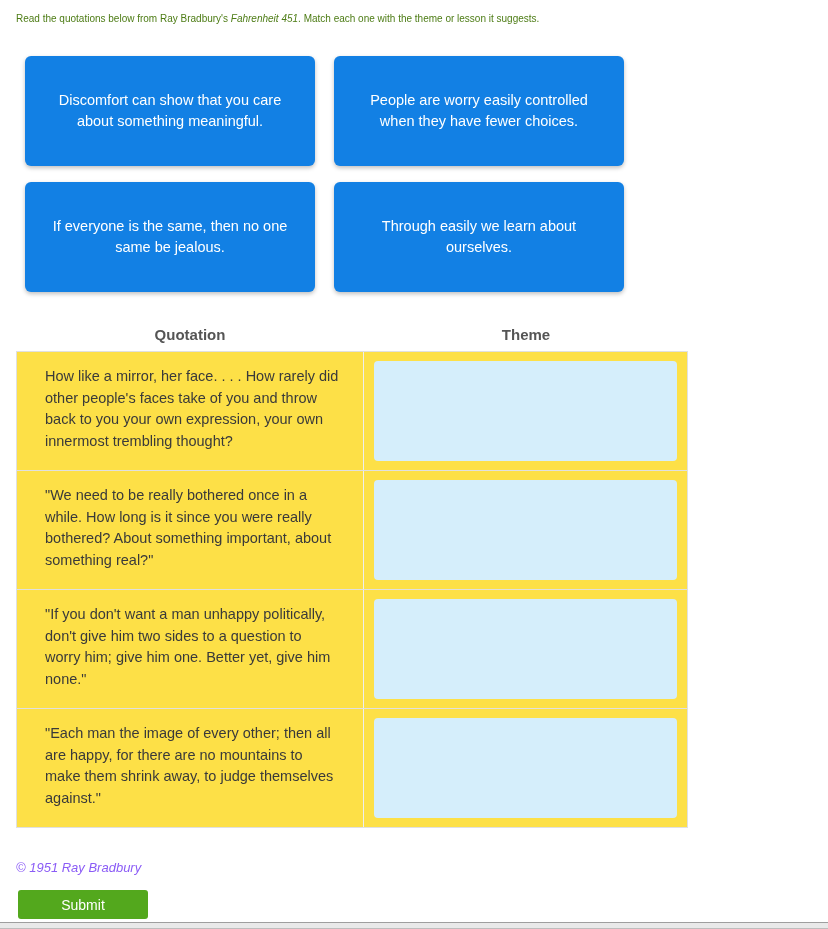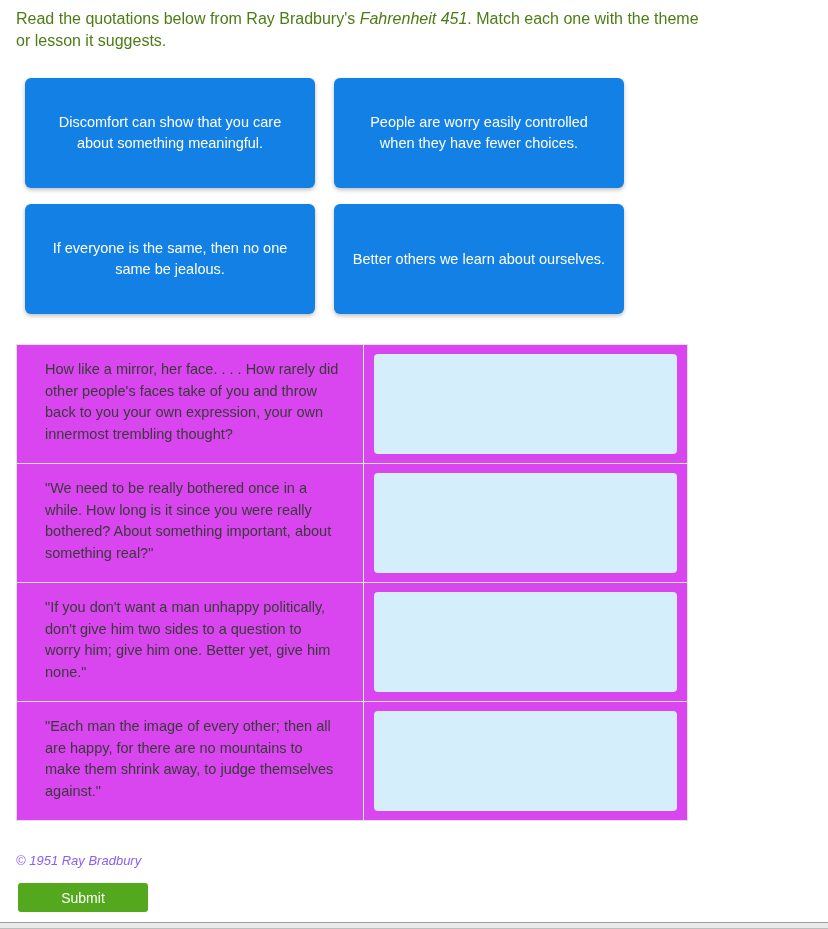--- a/index.html
+++ b/index.html
@@ -10,21 +10,21 @@
     font-family: "Liberation Sans", "DejaVu Sans", sans-serif;
     overflow: hidden;
   }
   .page {
     position: relative;
     width: 828px;
     height: 929px;
   }
   .instructions {
     padding: 8px 40px 0 16px;
-    font-size: 16px;
+    font-size: 10px;
     line-height: 22px;
     color: #4d7c15;
     max-width: 740px;
   }
   .instructions em { font-style: italic; }
   .cards {
     margin: 26px 0 0 25px;
     width: 600px;
     display: grid;
     grid-template-columns: 290px 290px;
@@ -59,21 +59,21 @@
     font-size: 15px;
     font-weight: bold;
     color: #555555;
     text-align: center;
     padding: 4px 0;
   }
   .col-header.quotation { width: 348px; }
   .col-header.theme { width: 324px; }
   .table-body {
     border: 1px solid #e0e0e0;
-    background: #d946ef;
+    background: #fde047;
   }
   .table-row {
     display: flex;
     border-bottom: 1px solid #e0e0e0;
   }
   .table-row:last-child { border-bottom: none; }
   .quote-cell {
     width: 348px;
     padding: 14px 22px 14px 28px;
     font-size: 14.5px;
@@ -126,24 +126,28 @@
 <body>
 
 <div class="page">
 
   <p class="instructions"><span>Read the quotations below from Ray Bradbury's </span><em>Fahrenheit 451</em><span>. Match each one with the theme or lesson it suggests.</span></p>
 
   <div class="cards">
     <div class="card">Discomfort can show that you care about something meaningful.</div>
     <div class="card">People are worry easily controlled when they have fewer choices.</div>
     <div class="card">If everyone is the same, then no one same be jealous.</div>
-    <div class="card">Better others we learn about ourselves.</div>
+    <div class="card">Through easily we learn about ourselves.</div>
   </div>
 
   <div class="match-table">
+    <div class="table-headers">
+      <div class="col-header quotation">Quotation</div>
+      <div class="col-header theme">Theme</div>
+    </div>
     <div class="table-body">
 
       <div class="table-row">
         <div class="quote-cell">How like a mirror, her face. . . . How rarely did other people's faces take of you and throw back to you your own expression, your own innermost trembling thought?</div>
         <div class="theme-cell">
           <div class="dropzone"></div>
         </div>
       </div>
 
       <div class="table-row">

